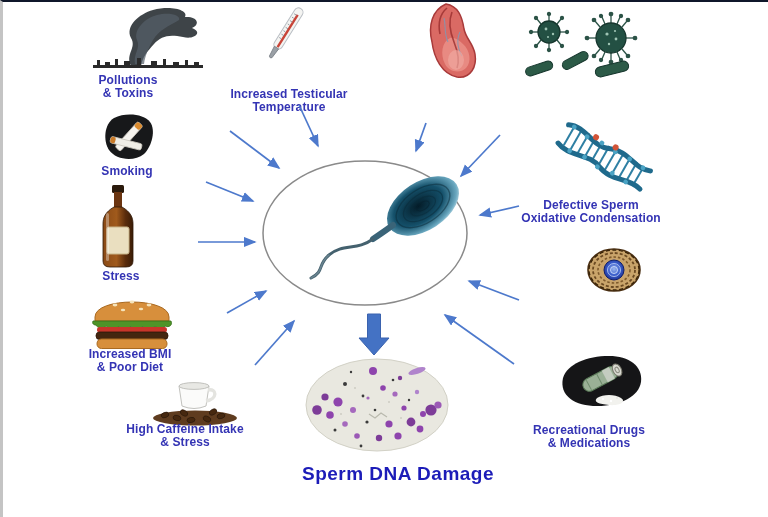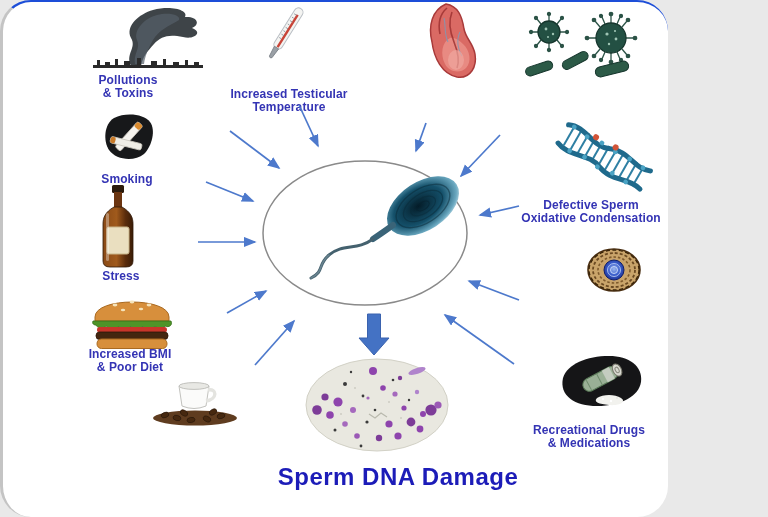--- a/index.html
+++ b/index.html
@@ -1,31 +1,30 @@
 <!DOCTYPE html>
 <html><head>
 <meta charset="utf-8">
 <style>
   html,body{margin:0;padding:0;background:#e9e9e9;}
   #canvas{
-    position:relative;width:668px;height:517px;background:#ffffff;
-    border-left:3px solid #c4c4c4;border-top:2px solid #1d4ed8;
+    position:relative;width:768px;height:517px;background:#ffffff;
+    border-left:3px solid #c4c4c4;border-top:2px solid #0f172a;
     box-sizing:border-box;overflow:hidden;
     font-family:"Liberation Sans", sans-serif;
-    border-radius:31px;
   }
   .abs{position:absolute;}
   .cause-label{
     position:absolute;text-align:center;font-weight:bold;
     font-size:12px;line-height:1.12;color:#3434b4;white-space:pre-line;
     letter-spacing:.1px;
   }
   .diagram-title{
     position:absolute;left:245px;top:461px;width:300px;text-align:center;
-    font-size:24px;font-weight:bold;color:#1c1cb8;letter-spacing:.5px;
+    font-size:19px;font-weight:bold;color:#1c1cb8;letter-spacing:.5px;
   }
   svg{display:block;}
   #arrow-layer{position:absolute;left:0;top:0;width:768px;height:517px;pointer-events:none;}
 </style>
 </head>
 <body>
 
 <div id="canvas">
 
   <div class="abs" style="left:88px;top:2px;width:114px;height:68px;">
@@ -283,26 +282,28 @@
       <circle cx="50" cy="47" r="1" fill="#ffffff"></circle>
         <circle cx="58" cy="49" r="1.2" fill="#ffffff"></circle>
       <circle cx="64" cy="46" r="0.9" fill="#e4e4de"></circle>
     </svg>
   </div>
 
   <div class="cause-label" style="left:55px;top:72px;width:140px;">Pollutions
 &amp; Toxins</div>
   <div class="cause-label" style="left:216px;top:66px;width:140px;margin-top:20px;">Increased Testicular
 Temperature</div>
-  <div class="cause-label" style="left:64px;top:171px;width:120px;">Smoking</div>
+  <div class="cause-label" style="left:64px;top:163px;width:120px;">Smoking</div>
   <div class="cause-label" style="left:498px;top:197px;width:180px;">Defective Sperm
 Oxidative Condensation</div>
   <div class="cause-label" style="left:58px;top:268px;width:120px;">Stress</div>
   <div class="cause-label" style="left:57px;top:346px;width:140px;">Increased BMI
 &amp; Poor Diet</div>
+  <div class="cause-label" style="left:102px;top:421px;width:160px;">High Caffeine Intake
+&amp; Stress</div>
   <div class="cause-label" style="left:506px;top:422px;width:160px;">Recreational Drugs
 &amp; Medications</div>
 
   <div class="abs" style="left:258px;top:157px;width:210px;height:148px;">
     <svg width="210" height="148" viewBox="0 0 210 148">
       <defs>
         <radialGradient id="headG" cx="0.45" cy="0.45" r="0.62">
           <stop offset="0" stop-color="#041c28"></stop>
           <stop offset="0.55" stop-color="#14506a"></stop>
           <stop offset="0.85" stop-color="#6aa8c0"></stop>

